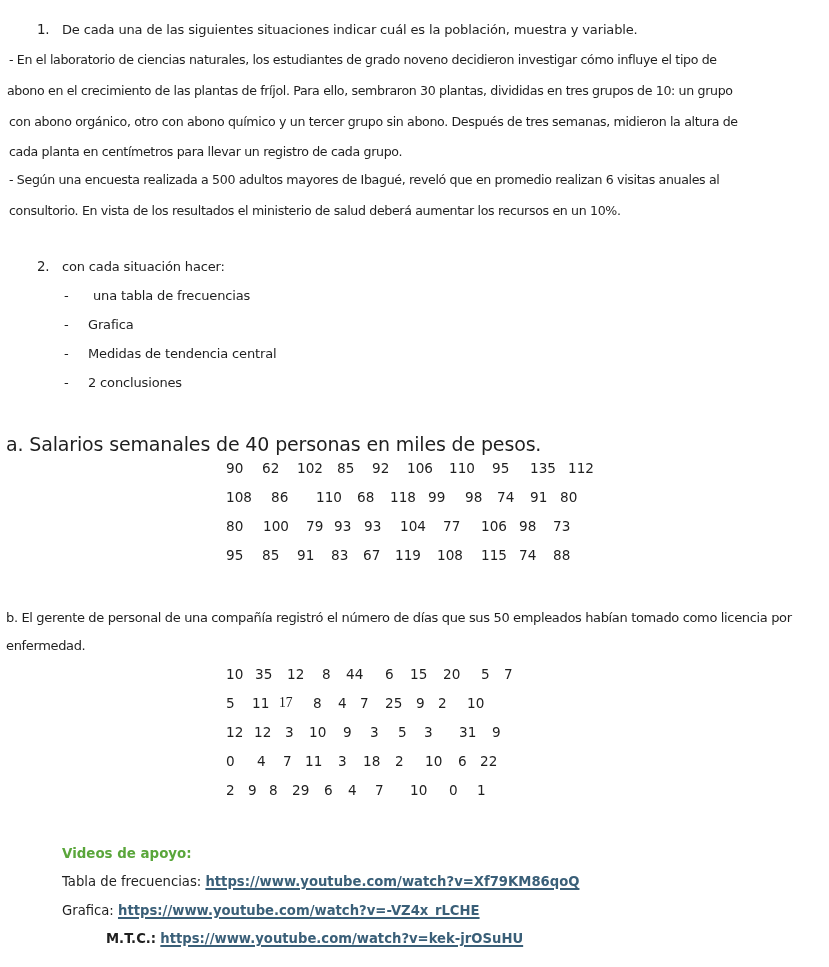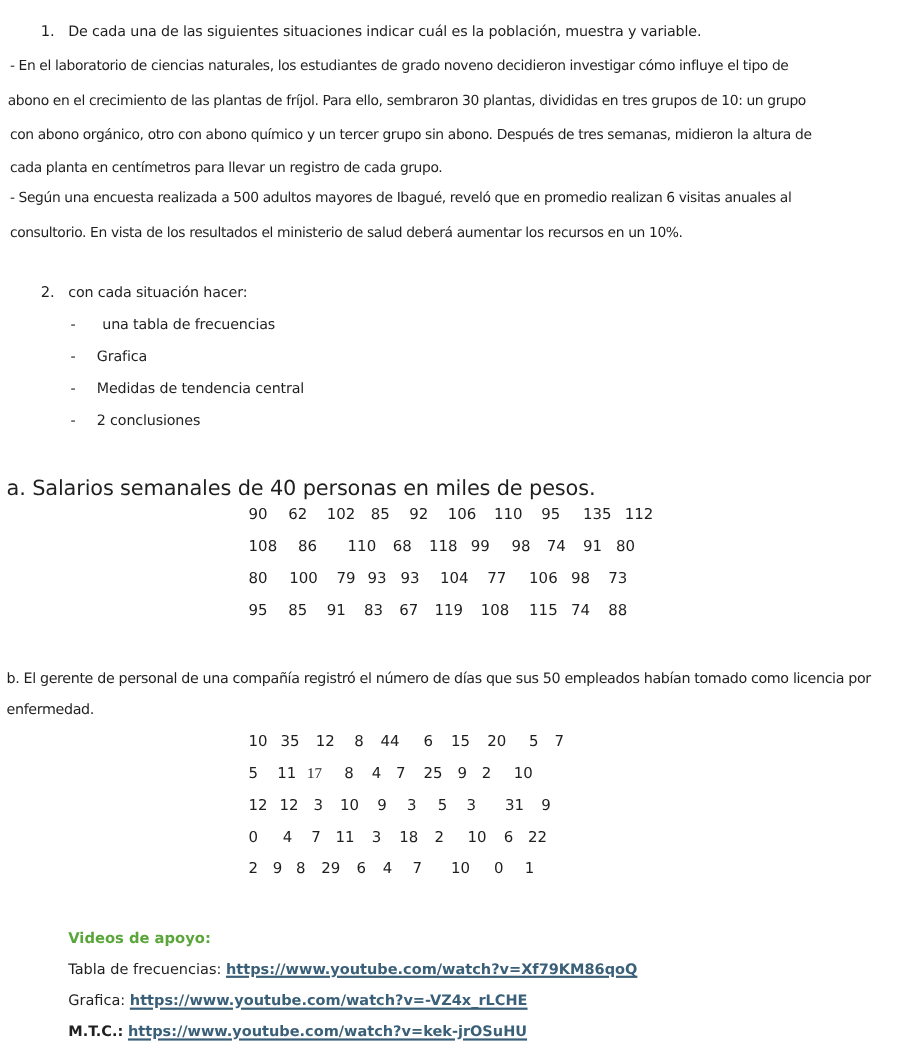--- a/index.html
+++ b/index.html
@@ -213,16 +213,16 @@
     <span>Tabla de frecuencias:</span>
     <span class="link">https://www.youtube.com/watch?v=Xf79KM86qoQ</span>
   </div>
 
   <div class="link-line" style="left:62px; top:903px;">
     <span>Grafica:</span>
     <span class="link">https://www.youtube.com/watch?v=-VZ4x_rLCHE</span>
   </div>
 
   <div class="link-line" style="left:62px; top:931px;">
-    <span style="font-weight:bold;">M.T.C.:</span>
+    <span style="font-weight:bold;margin-left:44px;">M.T.C.:</span>
     <span class="link">https://www.youtube.com/watch?v=kek-jrOSuHU</span>
   </div>
 </div>
 
 </body></html>

